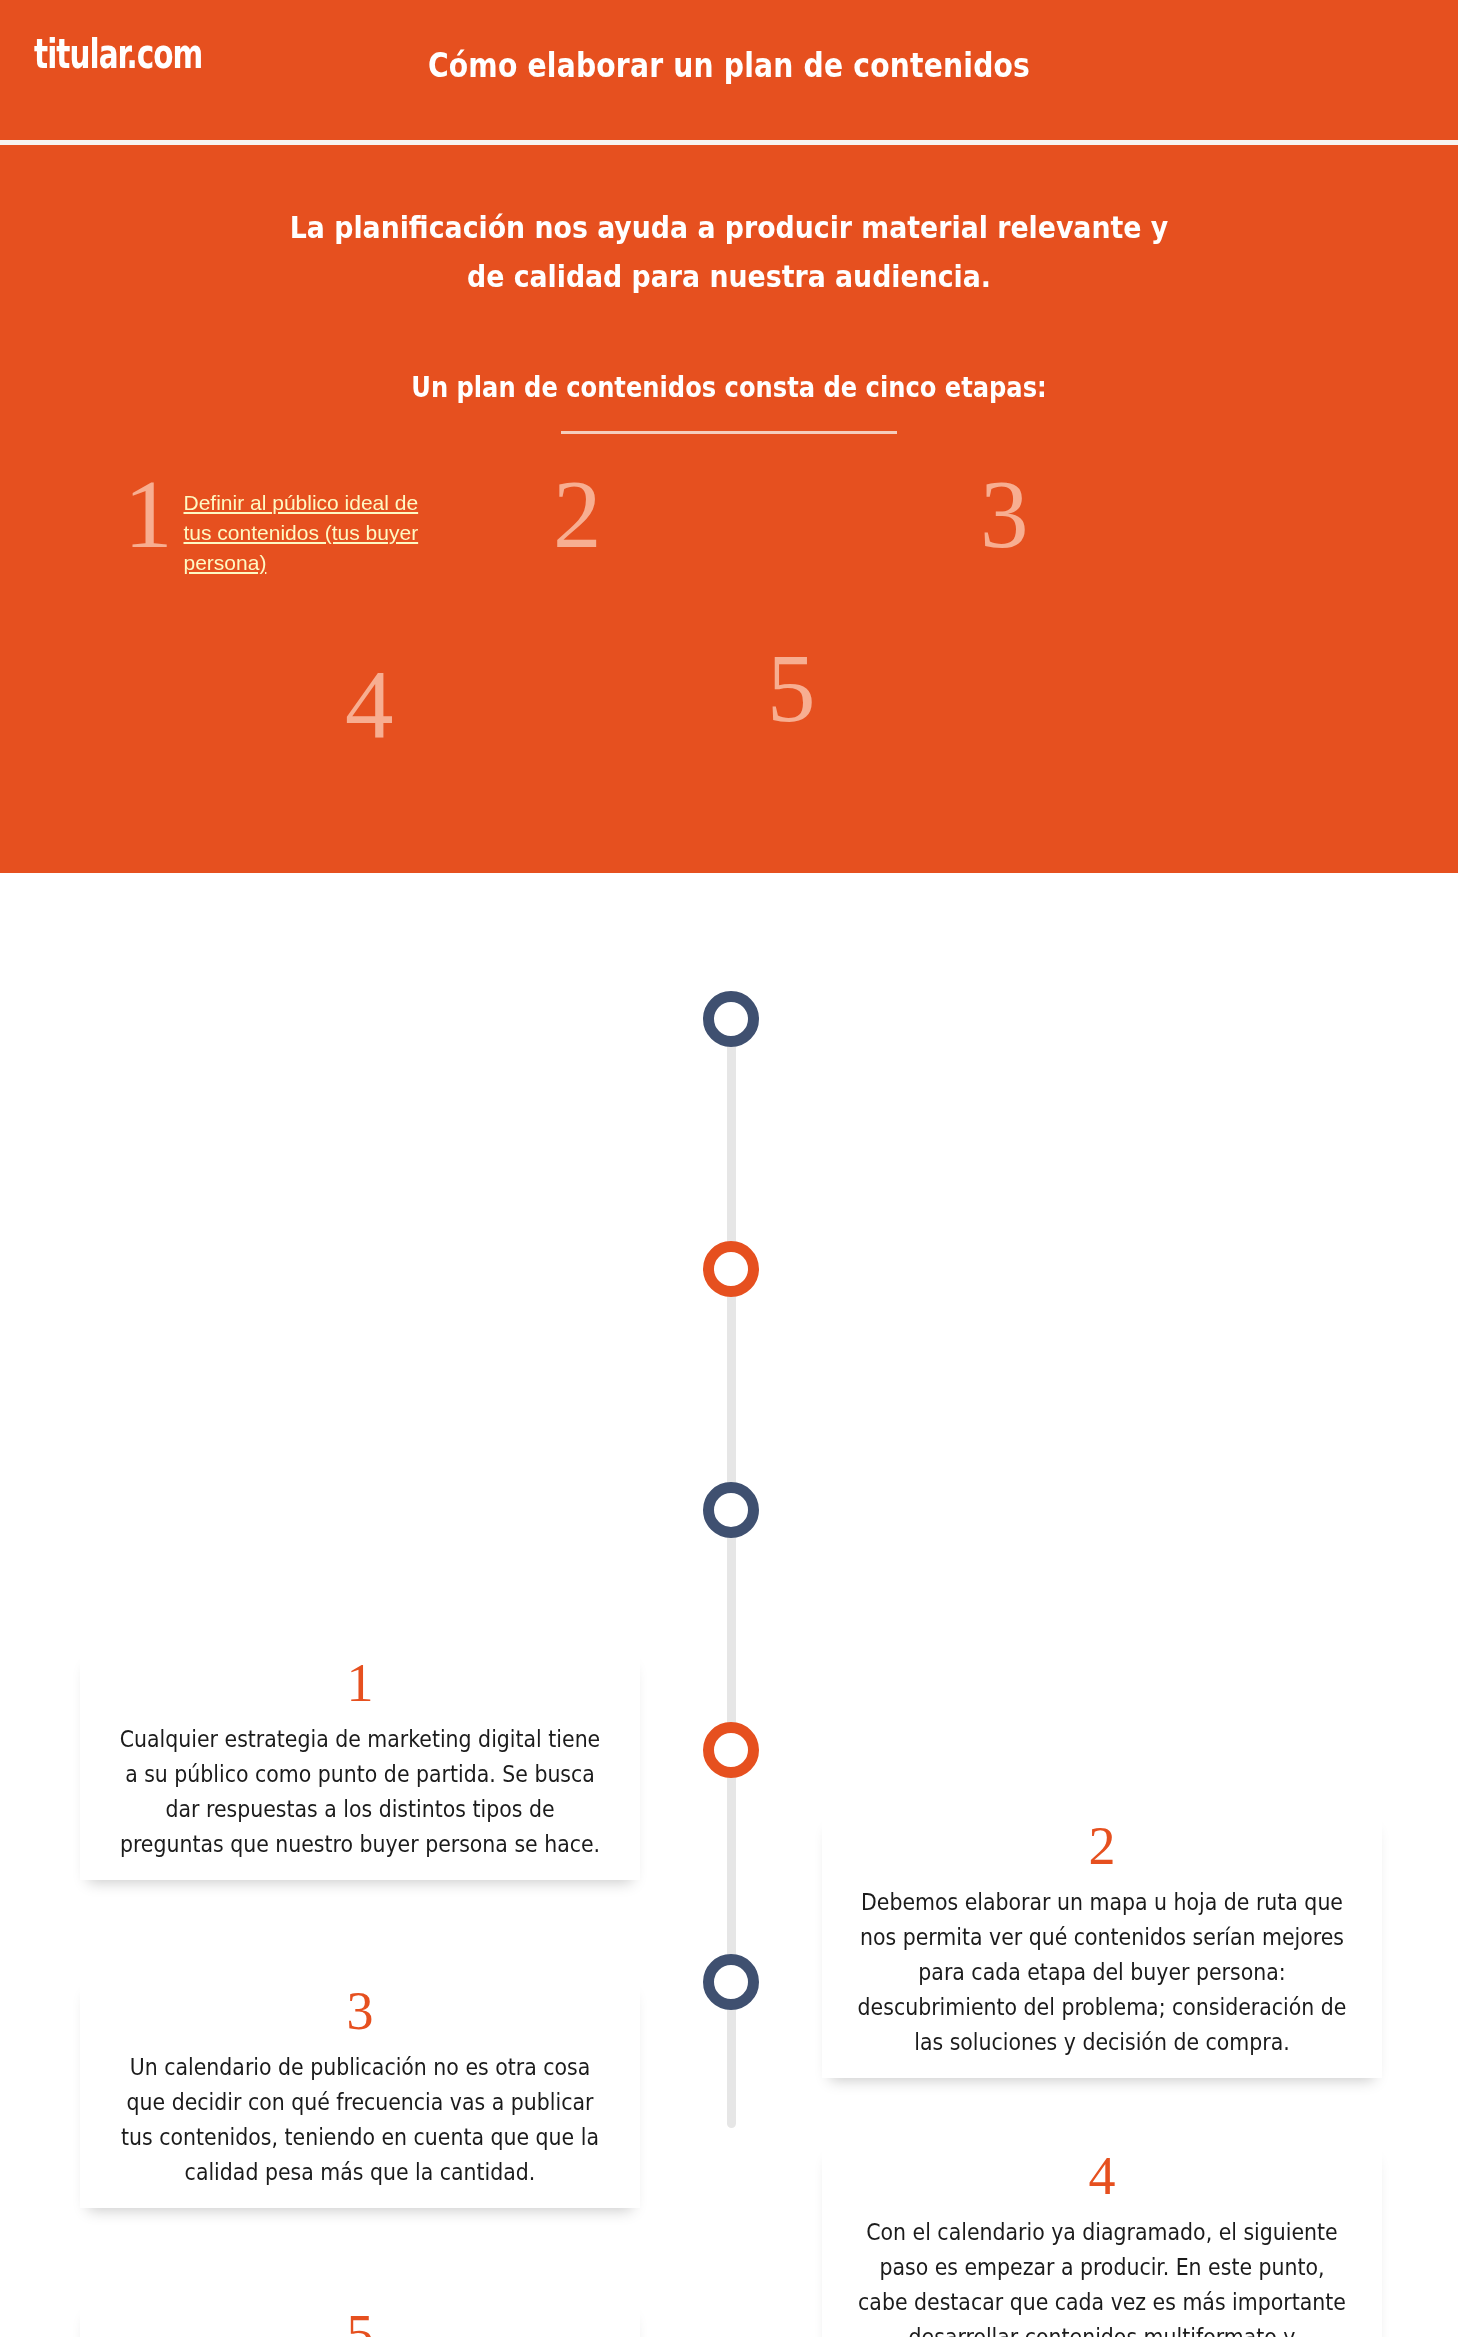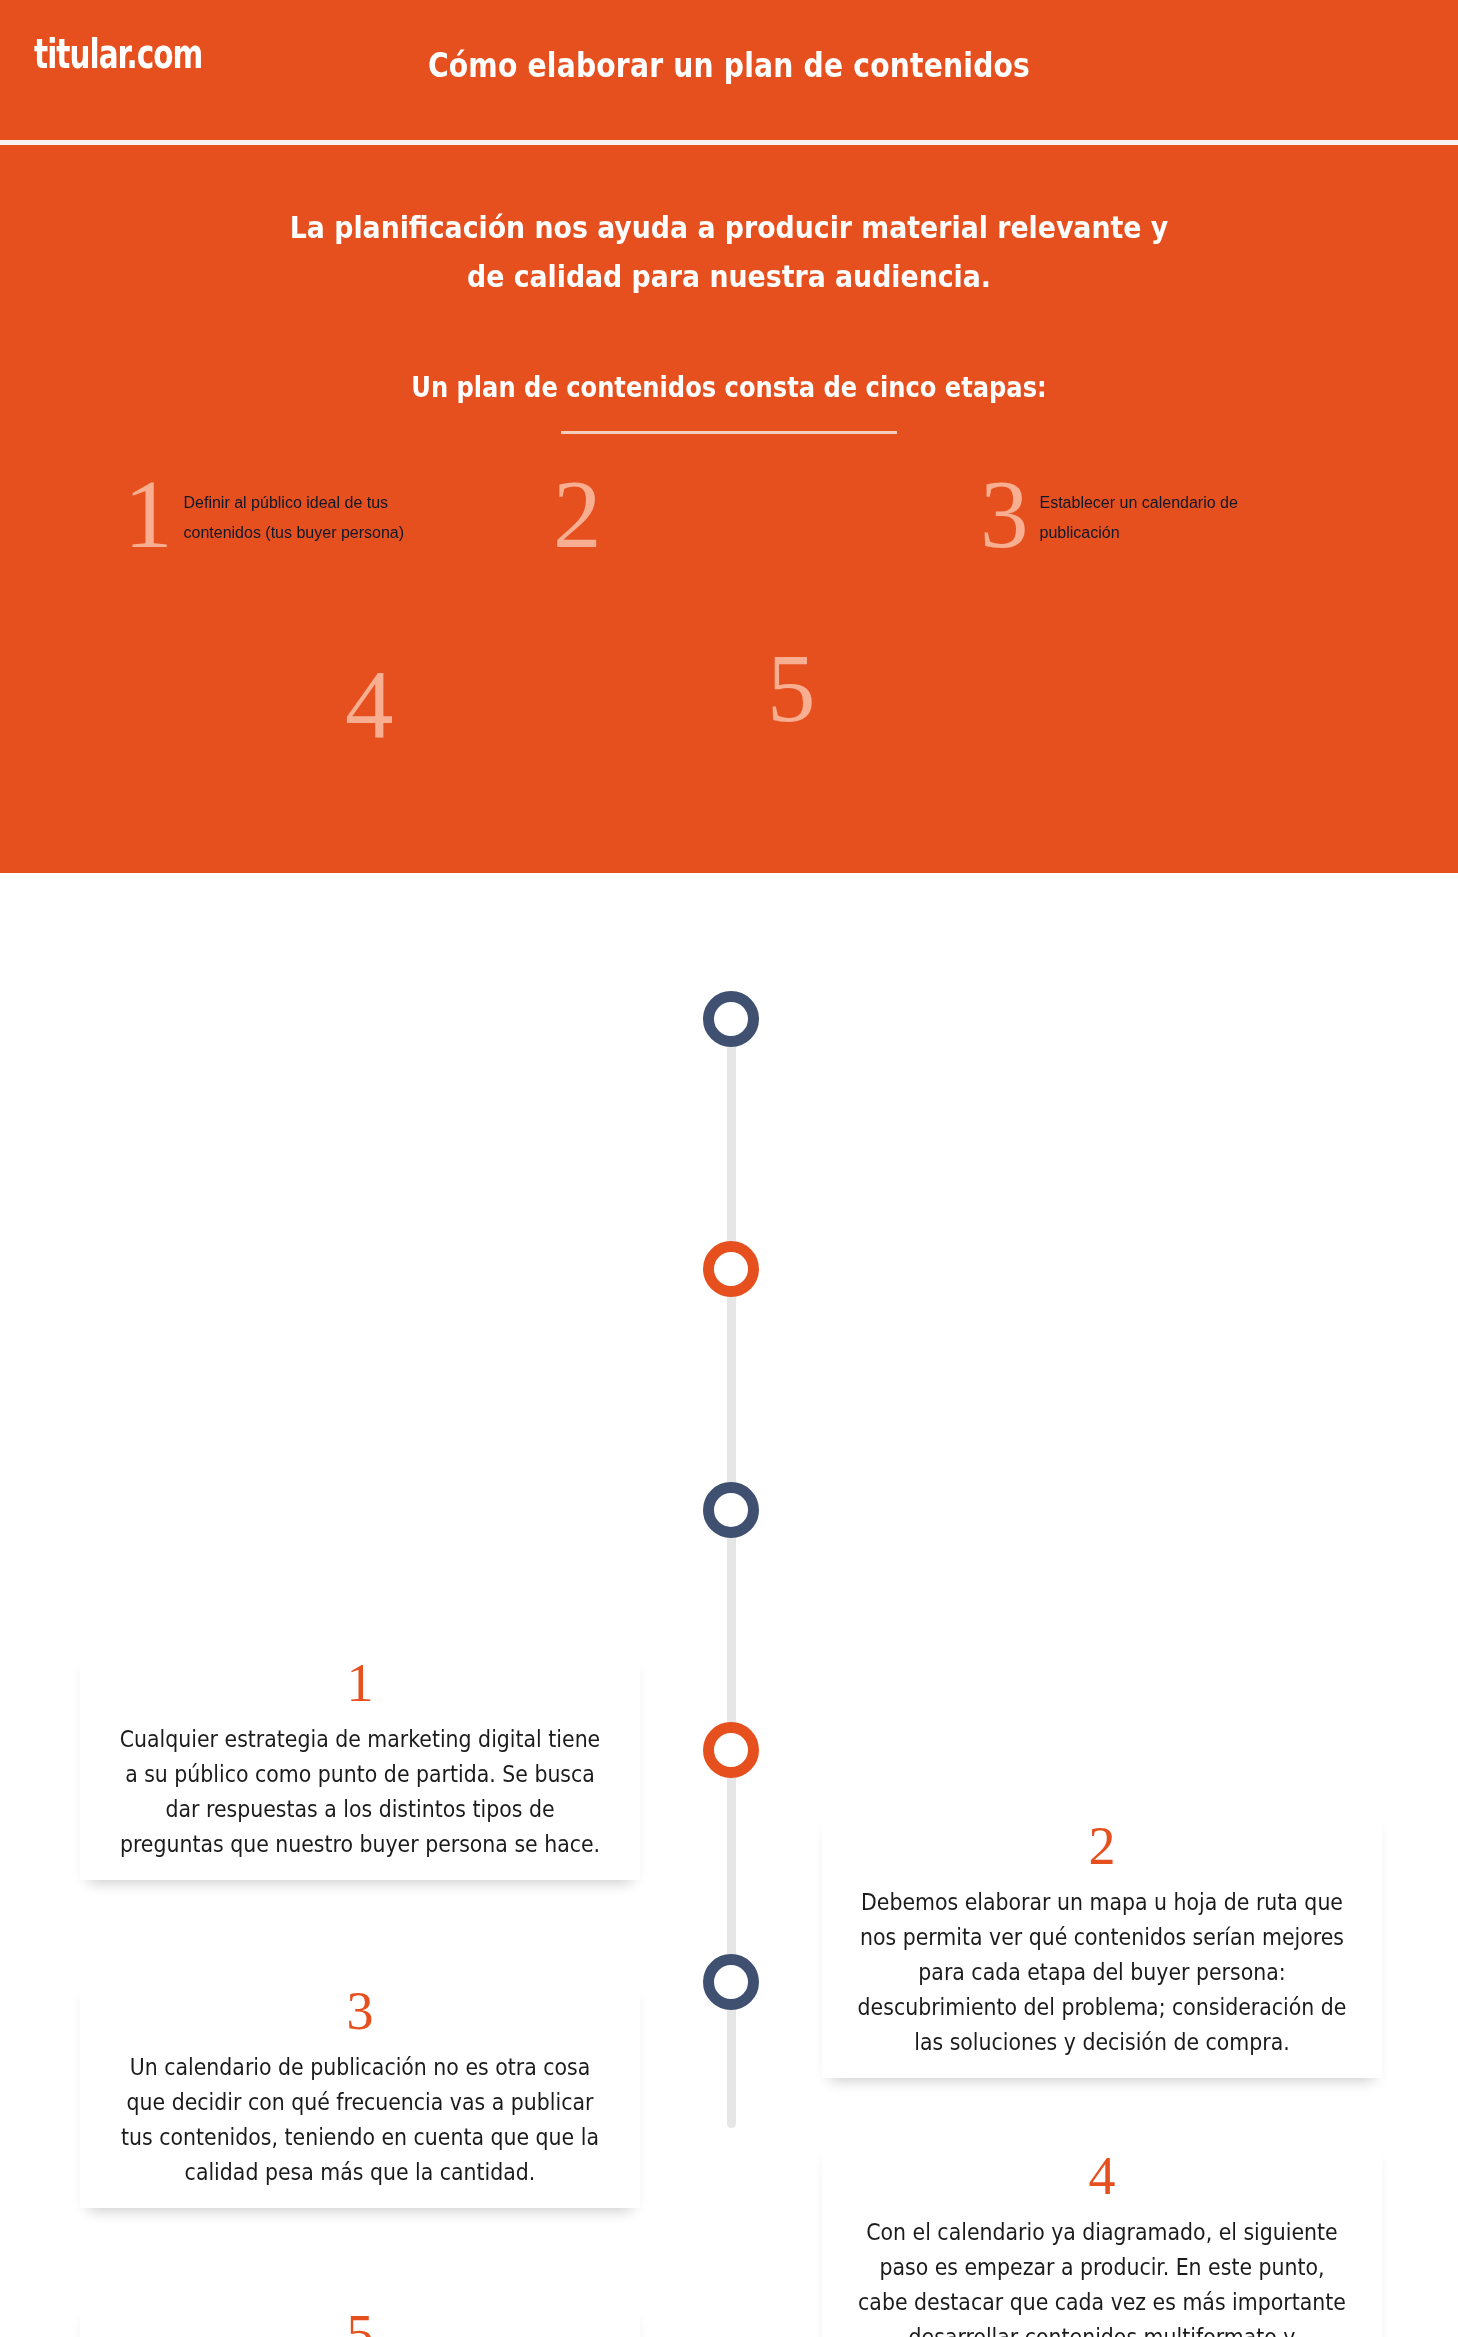--- a/index.html
+++ b/index.html
@@ -90,26 +90,27 @@
   .hero-step .num {
     color:#F7AE91;
     font-family:"Liberation Serif","DejaVu Serif", serif;
     font-size:97px;
     line-height:0.92;
     font-weight:400;
     flex:0 0 auto;
     margin-top:-16px;
   }
   .hero-step .txt {
-    color:#0f172a;
-    font-size:16px;
+    color:#fef9c3;
+    font-size:21px;
     line-height:30px;
     font-family:"Liberation Sans","DejaVu Sans", sans-serif;
     padding-left:11px;
     padding-top:2px;
+    text-decoration:underline;
   }
 
   .hs1 { left:124px;  top:486px;  width:300px; }
   .hs2 { left:553px;  top:486px;  width:300px; }
   .hs3 { left:980px;  top:486px;  width:300px; }
   .hs4 { left:345px;  top:676px;  width:300px; }
   .hs5 { left:767px;  top:660px;  width:310px; }
 
   
   .timeline { position:absolute; top:873px; left:0; width:1458px; height:1464px; background:#fff; }
@@ -193,21 +194,20 @@
       <div class="num">1</div>
       <div class="txt">Definir al público ideal de tus contenidos (tus buyer persona)</div>
     </div>
 
     <div class="hero-step hs2">
       <div class="num">2</div>
     </div>
 
     <div class="hero-step hs3">
       <div class="num">3</div>
-      <div class="txt">Establecer un calendario de publicación</div>
     </div>
 
     <div class="hero-step hs4">
       <div class="num">4</div>
     </div>
 
     <div class="hero-step hs5">
       <div class="num">5</div>
     </div>
 

